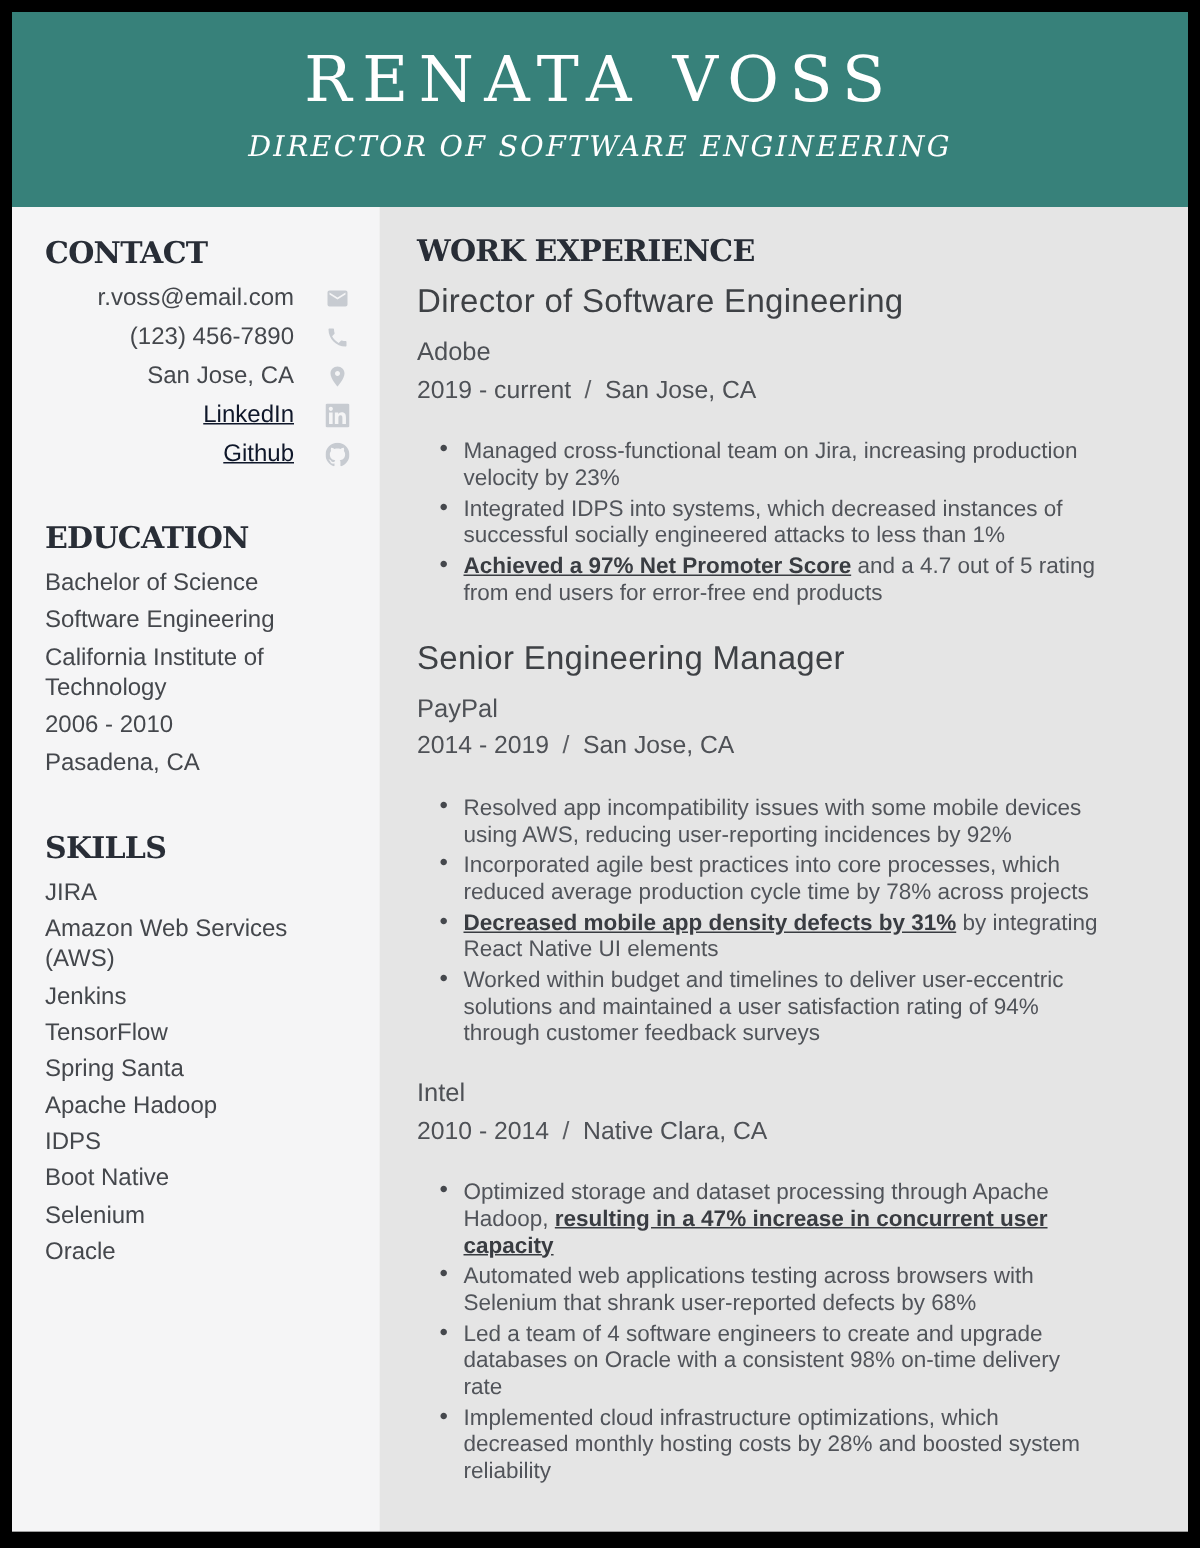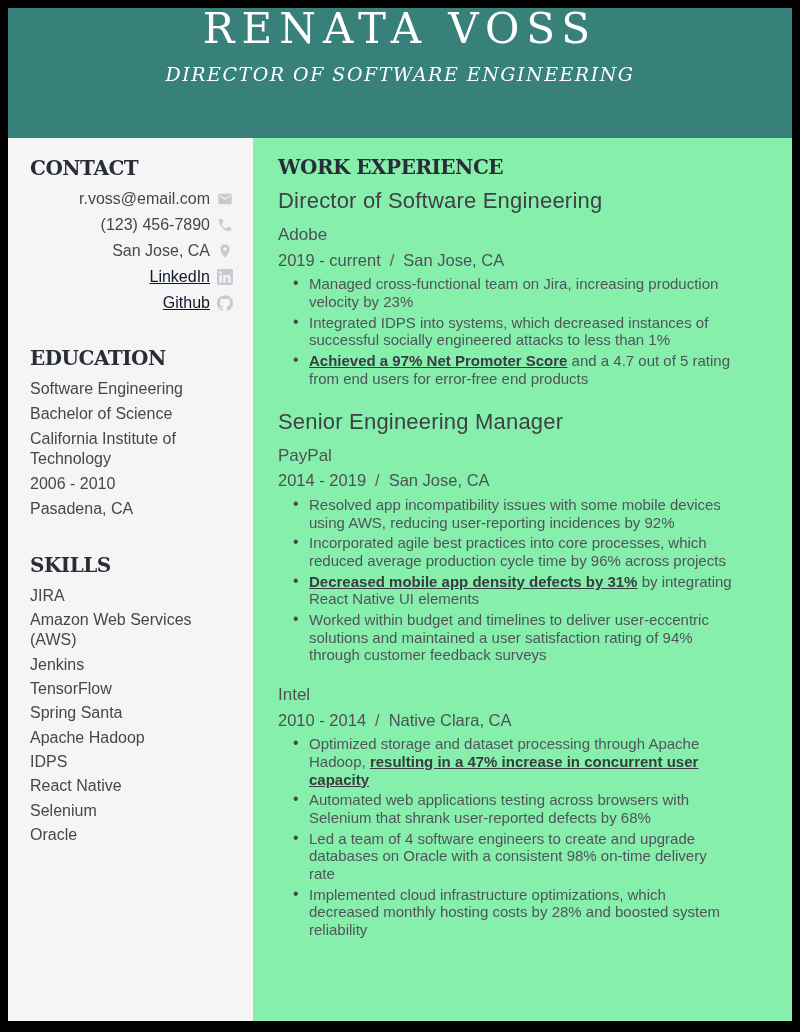--- a/index.html
+++ b/index.html
@@ -14,20 +14,21 @@
     width:784px; height:1013px;
     background:#fff;
     display:flex; flex-direction:column;
     overflow:hidden;
   }
   
   .band {
     height:130px; flex:0 0 130px;
     background:#37817A;
     text-align:center;
+    padding-top:24px;
   }
   .name {
     color:#fff;
     font-family:"DejaVu Serif", serif;
     font-weight:500;
     font-size:42px;
     letter-spacing:7px;
     line-height:1.0;
   }
   .headline {
@@ -43,60 +44,60 @@
   .sidebar {
     flex:0 0 245px; width:245px;
     background:#F5F5F6;
     padding:18px 20px 0 22px;
     text-align:left;
     color:#44474C;
     font-size:16px;
   }
   .main {
     flex:1;
-    background:#86efac;
+    background:#e5e5e5;
     padding:17px 57px 0 25px;
     color:#51545A;
   }
   .sec-heading {
     font-family:"DejaVu Serif", serif;
     font-weight:700;
     font-size:20px;
     letter-spacing:-0.5px;
     color:#282D36;
     line-height:1.2;
     margin-bottom:8px;
   }
   .sidebar .sec-heading { margin-bottom:9px; }
   .sidebar section + section { margin-top:33px; }
   
   .contact-row {
     display:flex; justify-content:flex-end; align-items:center;
-    gap:7px; margin-bottom:6px; line-height:1.25;
+    gap:21px; margin-bottom:6px; line-height:1.25;
   }
   .contact-icon { width:16px; height:16px; color:#C7CBD1; flex:0 0 16px; display:inline-flex; }
   .contact-icon svg { width:16px; height:16px; display:block; }
   a.link { color:#0f172a; text-decoration:underline; cursor:pointer; }
   
   .edu-line { line-height:1.3; margin-bottom:4px; }
   .skill-item { line-height:1.27; margin-bottom:4px; }
   
   .job { margin-top:9px; margin-bottom:21px; }
   .job-title {
     font-weight:400;
     font-size:22px;
     color:#3E4145;
     letter-spacing:0.2px;
     line-height:1.2;
     margin-bottom:3px;
   }
   .job-company { font-size:17px; line-height:1.2; margin-bottom:4px; color:#4E5156;margin-top:11px; }
   .job-dates { font-size:16.5px; line-height:1.25; color:#4E5156; }
   .sep { margin:0 9px; color:#5A5D62; }
-  ul.bullets { list-style:none; margin-top:5px; }
+  ul.bullets { list-style:none; margin-top:22px; }
   ul.bullets li {
     position:relative;
     padding-left:31px;
     font-size:15px;
     line-height:1.18;
     margin-bottom:3px;
     color:#51545A;
   }
   ul.bullets li::before {
     content:"\2022";
@@ -164,39 +165,39 @@
                   <path d="M12 .297c-6.63 0-12 5.373-12 12 0 5.303 3.438 9.8 8.205 11.385.6.113.82-.258.82-.577 0-.285-.01-1.04-.015-2.04-3.338.724-4.042-1.61-4.042-1.61C4.422 18.07 3.633 17.7 3.633 17.7c-1.087-.744.084-.729.084-.729 1.205.084 1.838 1.236 1.838 1.236 1.07 1.835 2.809 1.305 3.495.998.108-.776.417-1.305.76-1.605-2.665-.3-5.466-1.332-5.466-5.93 0-1.31.465-2.38 1.235-3.22-.135-.303-.54-1.523.105-3.176 0 0 1.005-.322 3.3 1.23.96-.267 1.98-.399 3-.405 1.02.006 2.04.138 3 .405 2.28-1.552 3.285-1.23 3.285-1.23.645 1.653.24 2.873.12 3.176.765.84 1.23 1.91 1.23 3.22 0 4.61-2.805 5.625-5.475 5.92.42.36.81 1.096.81 2.22 0 1.606-.015 2.896-.015 3.286 0 .315.21.69.825.57C20.565 22.092 24 17.592 24 12.297c0-6.627-5.373-12-12-12"></path>
                 </svg>
               </span>
             </div>
           </div>
       </section>
 
       <section>
         <h2 class="sec-heading">EDUCATION</h2>
         <div>
+            <div class="edu-line">Bachelor of Science</div>
             <div class="edu-line">Software Engineering</div>
-            <div class="edu-line">Bachelor of Science</div>
             <div class="edu-line">California Institute of Technology</div>
             <div class="edu-line">2006 - 2010</div>
             <div class="edu-line">Pasadena, CA</div>
           </div>
       </section>
 
       <section>
         <h2 class="sec-heading">SKILLS</h2>
         <div>
             <div class="skill-item">JIRA</div>
             <div class="skill-item">Amazon Web Services (AWS)</div>
             <div class="skill-item">Jenkins</div>
             <div class="skill-item">TensorFlow</div>
             <div class="skill-item">Spring Santa</div>
             <div class="skill-item">Apache Hadoop</div>
             <div class="skill-item">IDPS</div>
-            <div class="skill-item">React Native</div>
+            <div class="skill-item">Boot Native</div>
             <div class="skill-item">Selenium</div>
             <div class="skill-item">Oracle</div>
           </div>
       </section>
     </aside>
 
     <main class="main">
       <h2 class="sec-heading">WORK EXPERIENCE</h2>
       <div>
           <section class="job">
@@ -208,21 +209,21 @@
               <li><span class="">Integrated IDPS into systems, which decreased instances of successful socially engineered attacks to less than 1%</span></li>
               <li><strong class="em">Achieved a 97% Net Promoter Score</strong><span class=""> and a 4.7 out of 5 rating from end users for error-free end products</span></li>
             </ul>
           </section>
           <section class="job">
             <h3 class="job-title">Senior Engineering Manager</h3>
             <div class="job-company">PayPal</div>
             <div class="job-dates"><span>2014 - 2019</span><span class="sep">/</span><span>San Jose, CA</span></div>
             <ul class="bullets">
               <li><span class="">Resolved app incompatibility issues with some mobile devices using AWS, reducing user-reporting incidences by 92%</span></li>
-              <li><span class="">Incorporated agile best practices into core processes, which reduced average production cycle time by 96% across projects</span></li>
+              <li><span class="">Incorporated agile best practices into core processes, which reduced average production cycle time by 78% across projects</span></li>
               <li><strong class="em">Decreased mobile app density defects by 31%</strong><span class=""> by integrating React Native UI elements</span></li>
               <li><span class="">Worked within budget and timelines to deliver user-eccentric solutions and maintained a user satisfaction rating of 94% through customer feedback surveys</span></li>
             </ul>
           </section>
           <section class="job">
             <div class="job-company">Intel</div>
             <div class="job-dates"><span>2010 - 2014</span><span class="sep">/</span><span>Native Clara, CA</span></div>
             <ul class="bullets">
               <li><span class="">Optimized storage and dataset processing through Apache Hadoop, </span><strong class="em">resulting in a 47% increase in concurrent user capacity</strong></li>
               <li><span class="">Automated web applications testing across browsers with Selenium that shrank user-reported defects by 68%</span></li>

